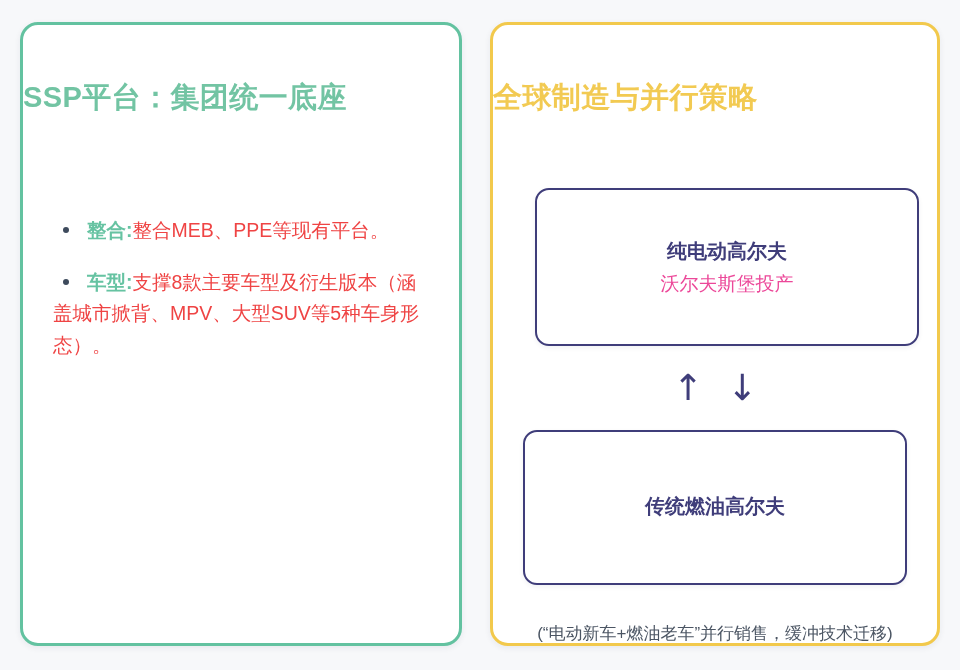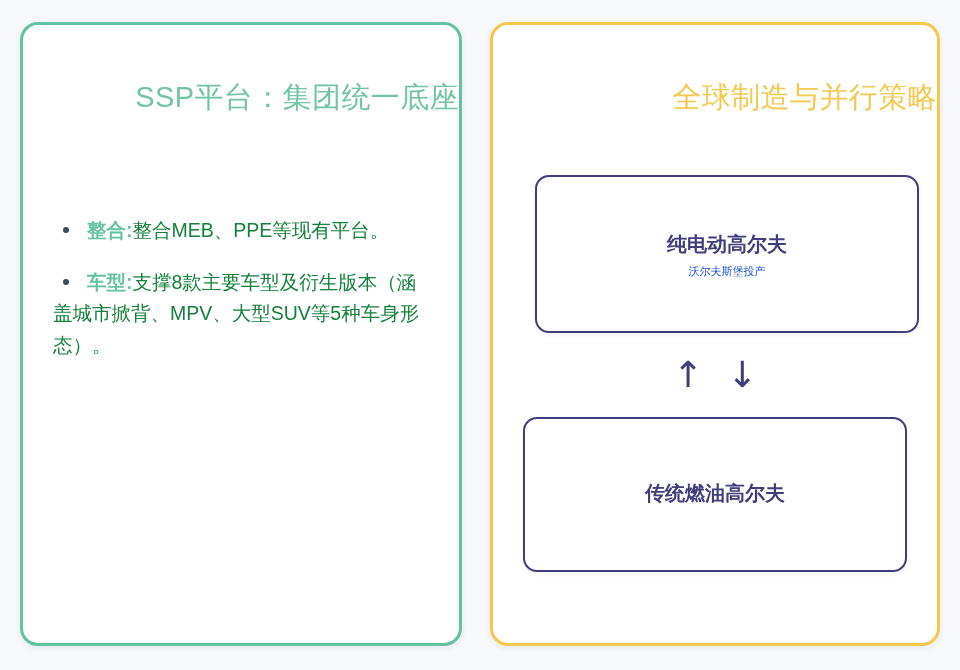--- a/index.html
+++ b/index.html
@@ -35,25 +35,26 @@
   }
 
   .card-left {
     width: 442px;
     border: 3px solid #63c2a0;
   }
 
   .card-right {
     width: 450px;
     border: 3px solid #f2c94c;
+    gap: 13px;
   }
 
   .card-title {
-    text-align: right;
-    font-weight: normal;
+    text-align: left;
+    font-weight: bold;
     font-size: 29px;
     letter-spacing: 0.4px;
     line-height: 1.25;
   }
 
   .title-green {
     color: #72c4a3;
     margin-top: 54px;
   }
 
@@ -88,21 +89,21 @@
     height: 6px;
     border-radius: 50%;
     background: #3d4a5c;
   }
   .bullet-label {
     color: #66c3a2;
     font-weight: bold;
     text-align: right;
   }
   .bullet-text {
-    color: #15803d;
+    color: #ef4444;
   }
   
   .bullet-item .flowtext {
     display: inline;
   }
   .bullet-item {
     padding-left: 0;
     margin-left: 0;
   }
   .bullet-item .bullet-dot {
@@ -140,22 +141,22 @@
   .node-ice { height: 155px; }
 
   .node-title {
     color: #3f3d7a;
     font-weight: bold;
     font-size: 20px;
     line-height: 1.5;
     margin-bottom: 4px;
   }
   .node-sub {
-    color: #1d4ed8;
-    font-size: 11px;
+    color: #ec4899;
+    font-size: 19px;
     line-height: 1.48;
   }
 
   .arrows {
     display: flex;
     align-items: center;
     justify-content: center;
     gap: 24px;
     height: 84px;
     color: #3f3d7a;
@@ -206,15 +207,16 @@
       <div class="arrows">
         <span class="arrow-glyph">↑</span>
         <span class="arrow-glyph">↓</span>
       </div>
 
       <div class="node node-ice">
         <div class="node-title">传统燃油高尔夫</div>
       </div>
     </div>
 
+    <p class="footnote">(“电动新车+燃油老车”并行销售，缓冲技术迁移)</p>
   </section>
 
 </div>
 
 </body></html>

